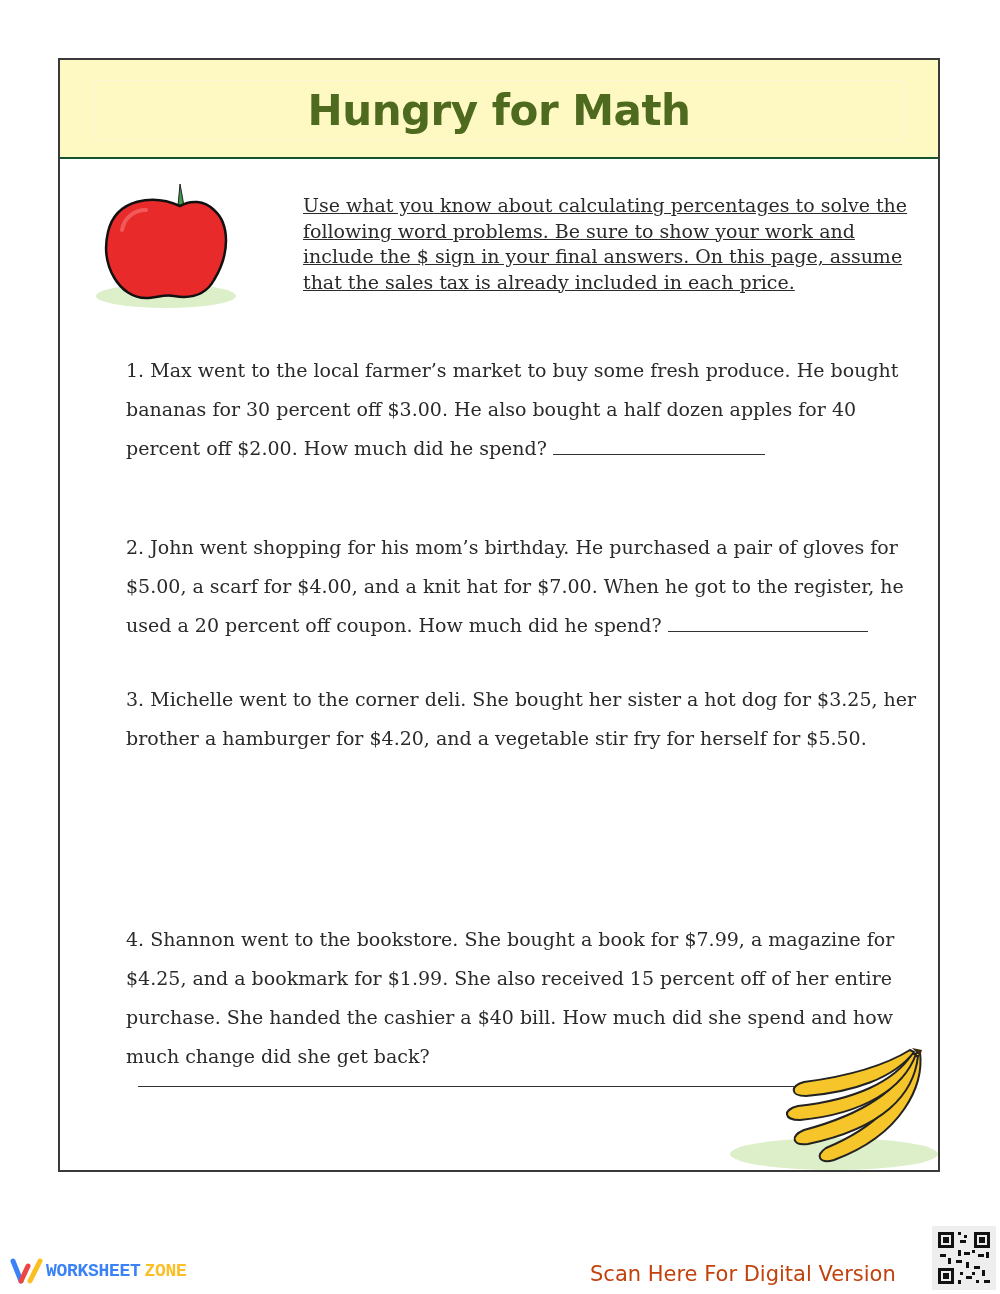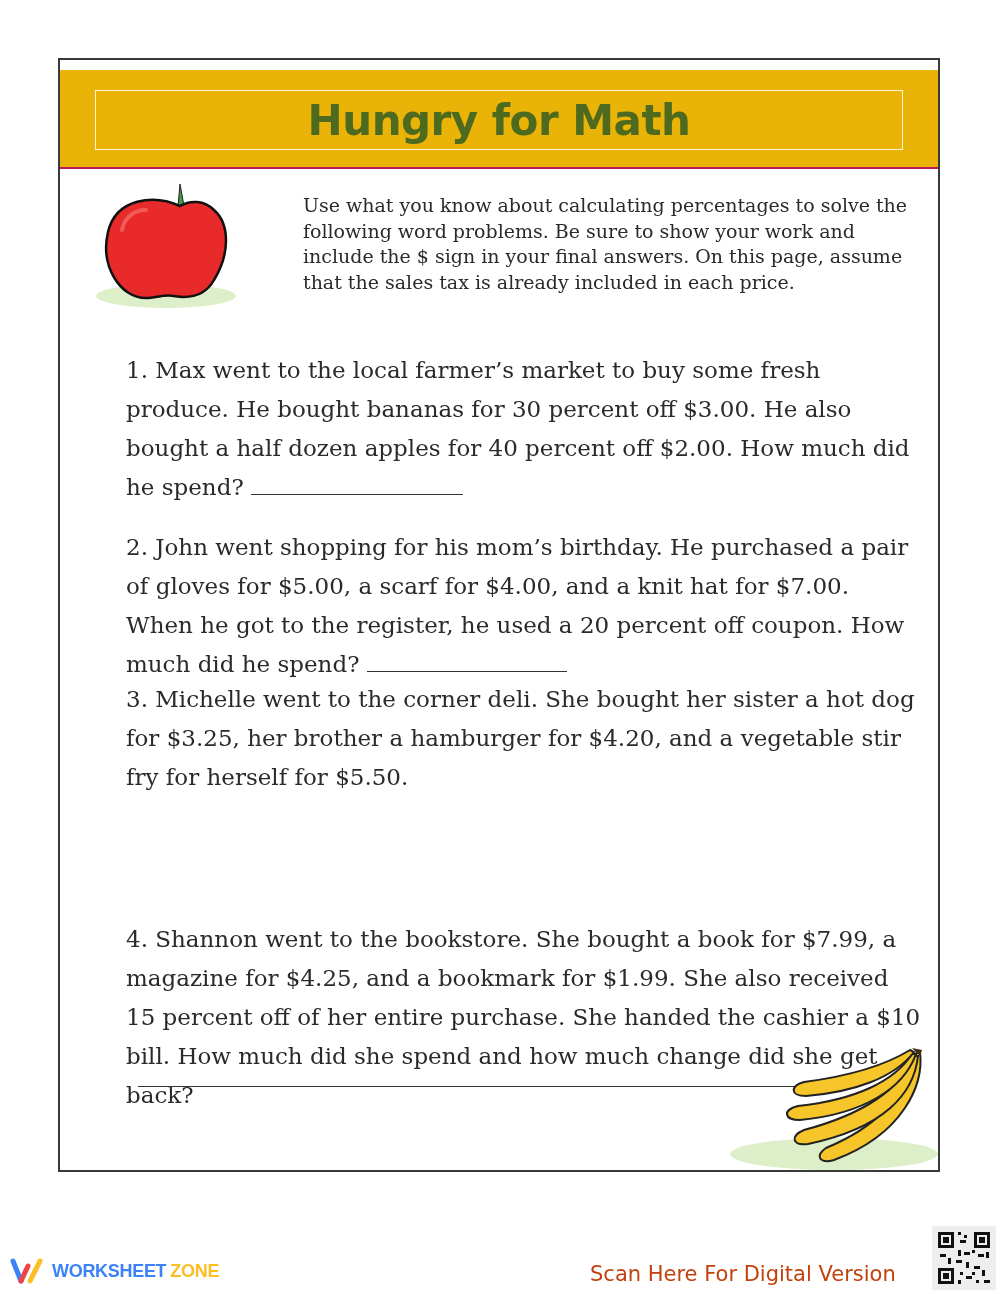--- a/index.html
+++ b/index.html
@@ -1,30 +1,30 @@
 <!DOCTYPE html>
 <html><head>
 <meta charset="utf-8">
 <style>
   html, body { margin: 0; padding: 0; background: #ffffff; }
   body { width: 1000px; height: 1294px; position: relative; overflow: hidden; font-family: "DejaVu Serif", serif; color: #2a2a2a; }
   .sheet { position: absolute; left: 58px; top: 58px; width: 882px; height: 1114px; border: 2px solid #3a3a3a; box-sizing: border-box; background: #fff; }
-  .header { position: absolute; left: 0; top: 10px; width: 100%; height: 99px; background: #eab308; border-bottom: 2px solid #be185d; box-sizing: border-box; }
+  .header { position: absolute; left: 0; top: 0; width: 100%; height: 99px; background: #fef9c3; border-bottom: 2px solid #14532d; box-sizing: border-box; }
   .header-inner { position: absolute; left: 35px; top: 20px; right: 35px; height: 58px; border: 1.5px solid #fff6d8; display: flex; align-items: center; justify-content: center; }
   .title { font-family: "DejaVu Sans", sans-serif; font-weight: bold; font-size: 42px; color: #4e6a1e; letter-spacing: -0.5px; }
   .apple { position: absolute; left: 34px; top: 120px; width: 148px; height: 132px; }
   .intro { position: absolute; left: 197px; top: 133px; width: 660px; font-size: 19px; line-height: 25.5px; color: #2a2a2a; }
-  .intro .indent { padding-left: 46px; }
-  .problem { position: absolute; left: 36px; width: 826px; font-size: 23px; line-height: 39px; color: #2a2a2a; }
+  .intro .indent { padding-left: 46px; text-decoration: underline; }
+  .problem { position: absolute; left: 36px; width: 826px; font-size: 19px; line-height: 39px; color: #2a2a2a; }
   .problem .lead { padding-left: 30px; }
   .blank { display: inline-block; border-bottom: 1.3px solid #333; height: 18px; vertical-align: baseline; }
   .long-blank { position: absolute; left: 78px; top: 1026px; width: 680px; border-bottom: 1.3px solid #333; }
   .bananas { position: absolute; left: 664px; top: 984px; width: 220px; height: 130px; }
   .footer-logo { position: absolute; left: 10px; top: 1258px; display: flex; align-items: center; }
-  .logo-text { font-family: Liberation Sans, sans-serif; font-weight: bold; font-size: 18px; margin-left: 6px; letter-spacing: -0.3px; }
+  .logo-text { font-family: Liberation Mono, monospace; font-weight: bold; font-size: 18px; letter-spacing: -0.3px; }
   .logo-text .w { color: #3b82f6; }
   .logo-text .z { color: #fbbf24; margin-left: 4px; }
   .scan-text { position: absolute; left: 590px; top: 1262px; font-family: "DejaVu Sans", sans-serif; font-size: 21px; color: #c2410c; }
   .qr { position: absolute; left: 932px; top: 1226px; width: 64px; height: 64px; background: #eeeeee; }
 </style>
 </head>
 <body>
 
 <div class="sheet">
   <div class="header">
@@ -63,21 +63,21 @@
   <div class="problem" style="top:620px;">
     <div class="lead">
       <span>3.</span>
       <span>Michelle went to the corner deli. She bought her sister a hot dog for $3.25, her brother a hamburger for $4.20, and a vegetable stir fry for herself for $5.50.</span>
     </div>
   </div>
 
   <div class="problem" style="top:860px;">
     <div class="lead">
       <span>4.</span>
-      <span>Shannon went to the bookstore. She bought a book for $7.99, a magazine for $4.25, and a bookmark for $1.99. She also received 15 percent off of her entire purchase. She handed the cashier a $10 bill. How much did she spend and how much change did she get back?</span>
+      <span>Shannon went to the bookstore. She bought a book for $7.99, a magazine for $4.25, and a bookmark for $1.99. She also received 15 percent off of her entire purchase. She handed the cashier a $40 bill. How much did she spend and how much change did she get back?</span>
     </div>
   </div>
 
   <div class="long-blank"></div>
 
   <svg class="bananas" viewBox="0 0 220 130">
     <ellipse cx="110" cy="110" rx="104" ry="16" fill="#dcefc8"></ellipse>
     <g stroke="#222" stroke-width="2" fill="#f6c52a">
       <path d="M196 8 C 200 40, 180 90, 110 116 C 96 120, 90 112, 102 104 C 150 84, 180 56, 190 10 Z"></path>
       <path d="M194 12 C 190 50, 160 84, 84 100 C 68 102, 66 92, 80 86 C 140 70, 176 46, 190 12 Z"></path>

